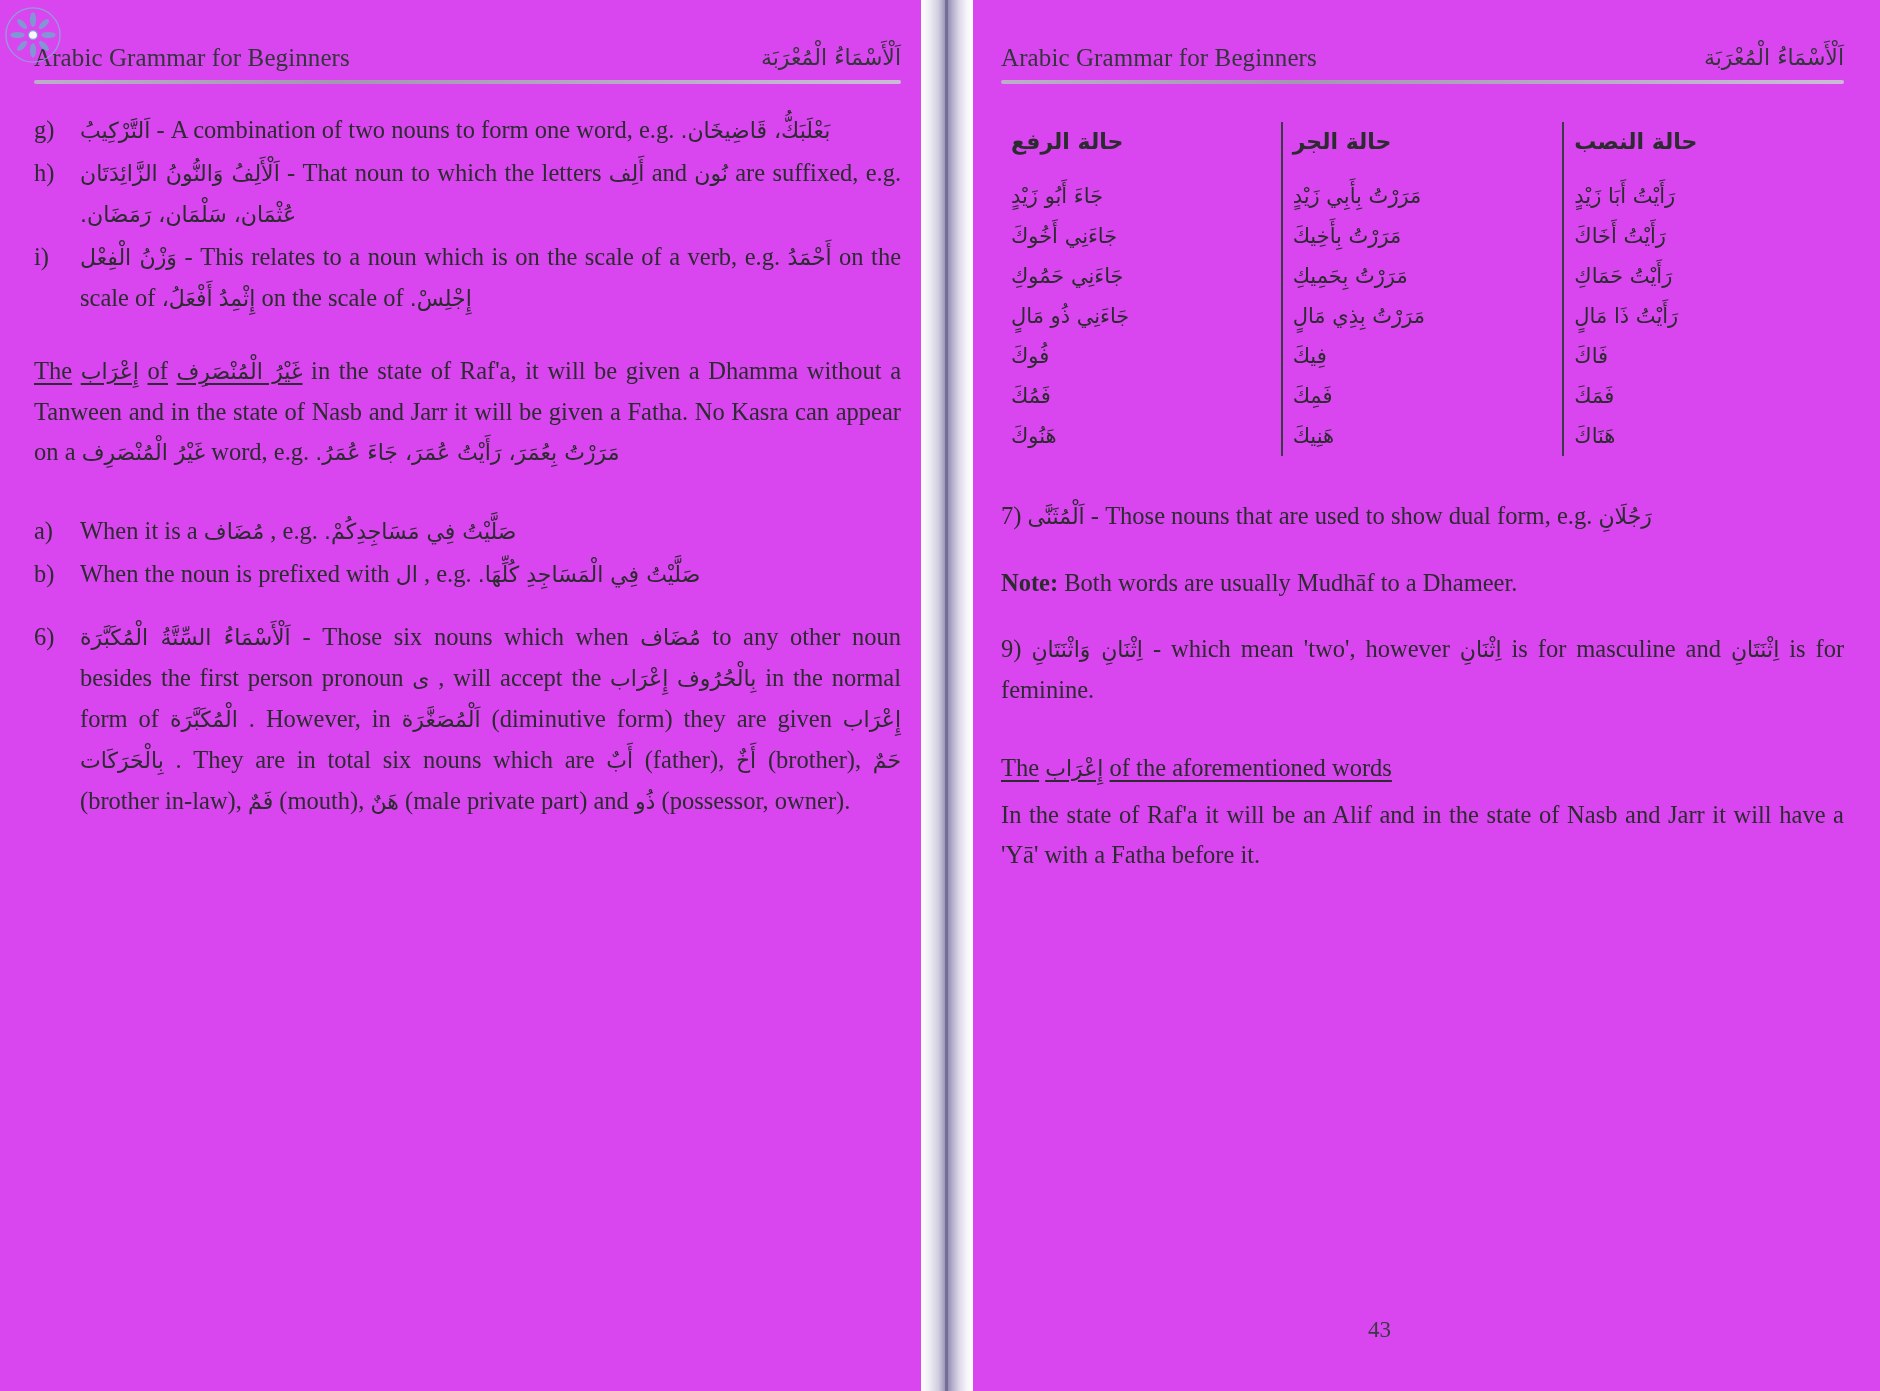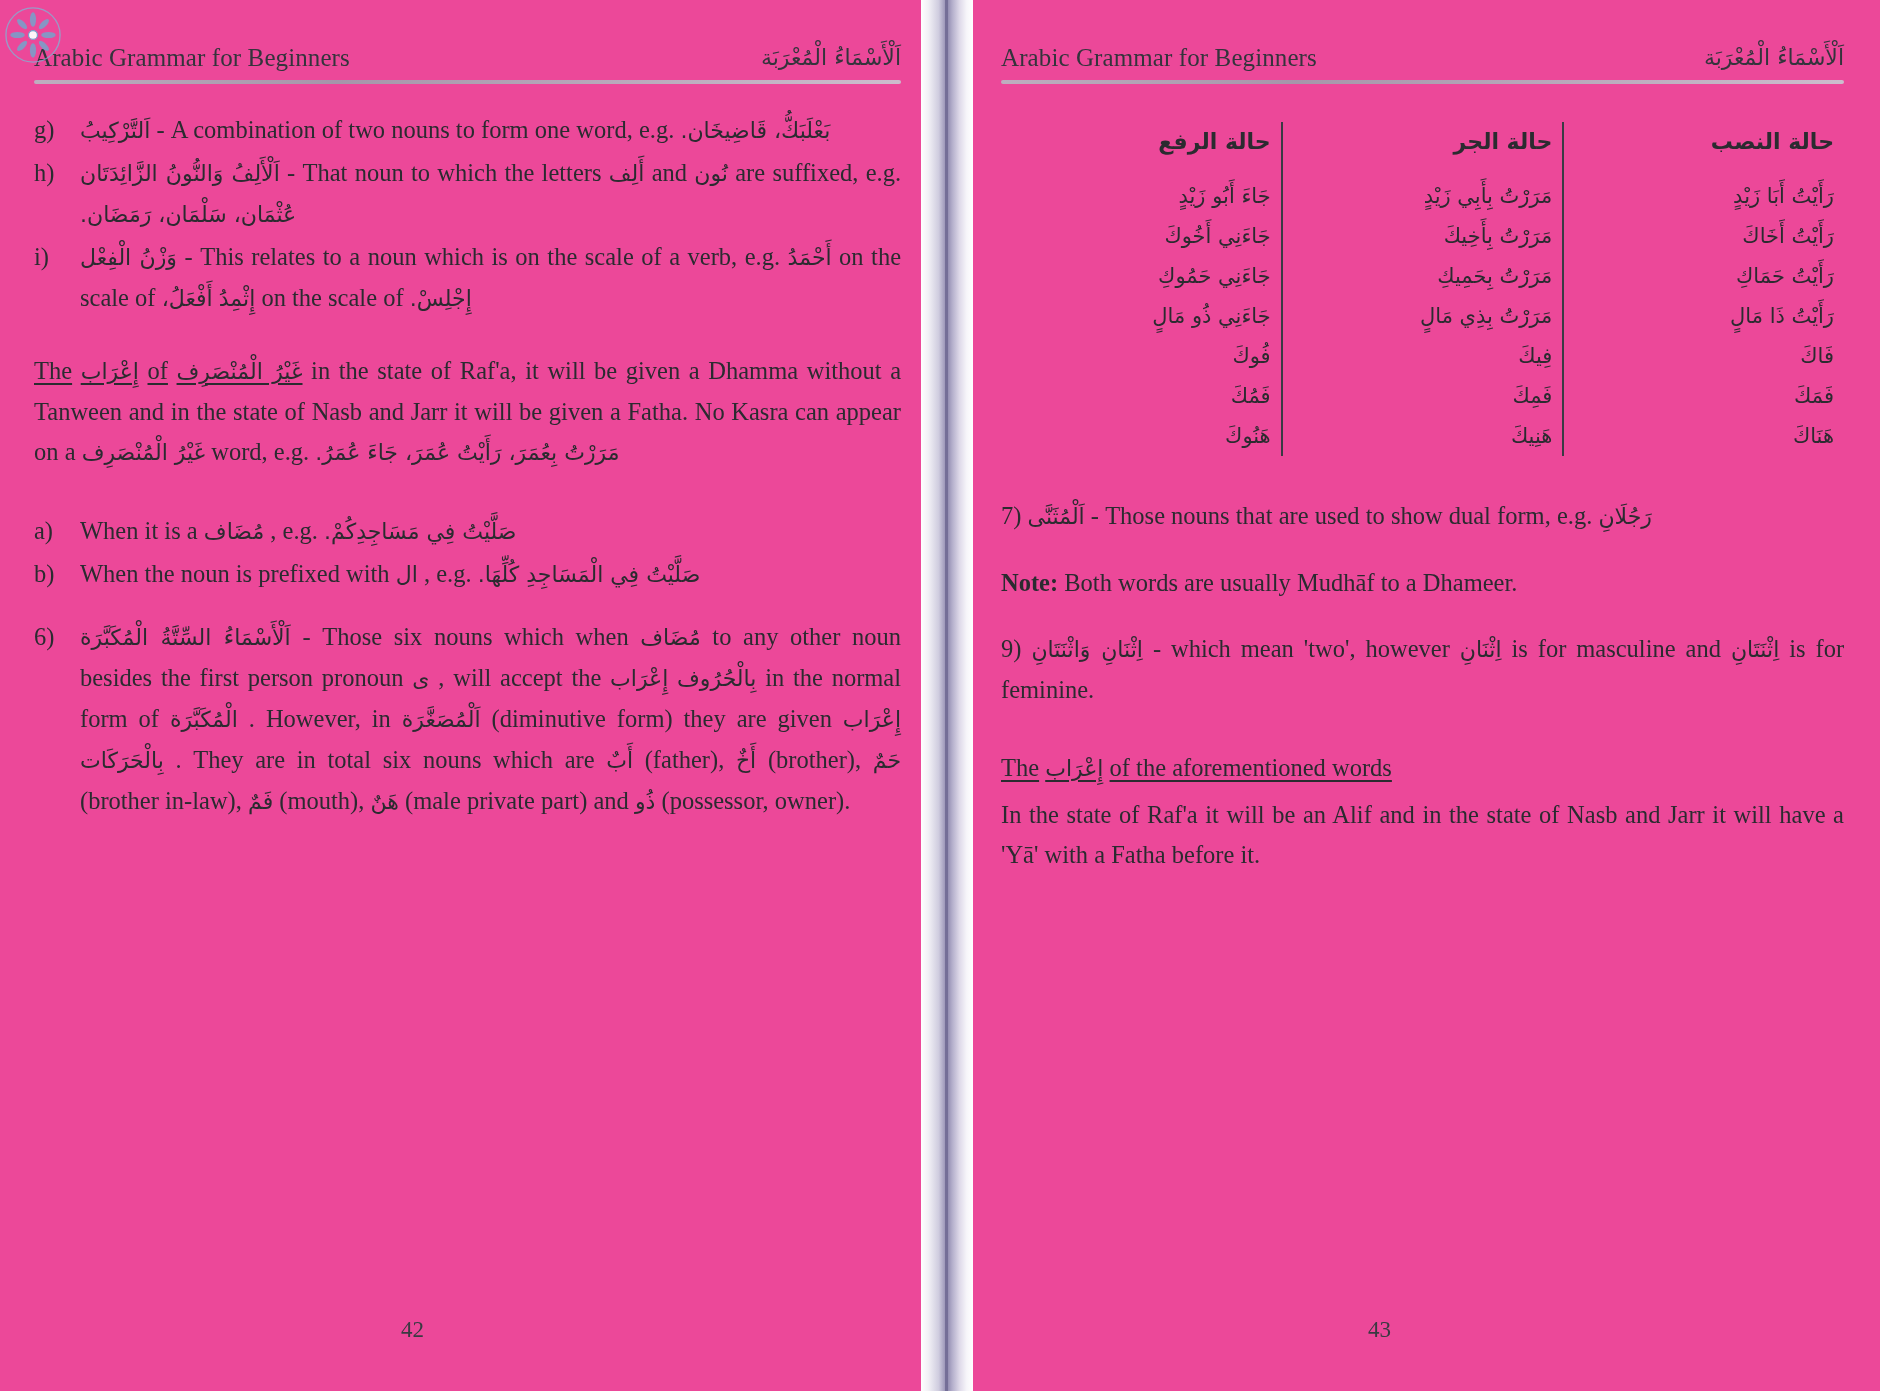--- a/index.html
+++ b/index.html
@@ -12,21 +12,21 @@
     height: 1391px;
     overflow: hidden;
     font-family: "Liberation Serif", "DejaVu Serif", serif;
     color: #2b2b30;
   }
 
   .spread {
     position: relative;
     width: 1880px;
     height: 1391px;
-    background: #ec4899;
+    background: #d946ef;
     display: flex;
   }
 
   
   .gutter {
     position: absolute;
     left: 921px;
     top: 0;
     width: 52px;
     height: 1391px;
@@ -140,21 +140,21 @@
 
   
   .case-table {
     display: flex;
     direction: rtl;
     margin-top: 34px;
     margin-bottom: 10px;
   }
   .case-col {
     flex: 1 1 0;
-    text-align: right;
+    text-align: left;
     position: relative;
     padding: 0 10px;
   }
   .case-col + .case-col {
     border-right: 2px solid #3a3a44;
   }
   .case-col .col-head {
     font-family: "DejaVu Sans", "Liberation Sans", sans-serif;
     direction: rtl;
     font-size: 22px;
@@ -320,21 +320,20 @@
           <span>(mouth),</span>
           <span class="ar">هَنٌ</span>
           <span>(male private part) and</span>
           <span class="ar">ذُو</span>
           <span>(possessor, owner).</span>
         </div>
       </div>
 
     </div>
 
-    <div class="folio">42</div>
   </div>
 
   <div class="gutter">
     <div class="gutter-line"></div>
   </div>
 
   <div class="page page-right">
 
     <div class="pg-header">
       <div class="hdr-title">Arabic Grammar for Beginners</div>

